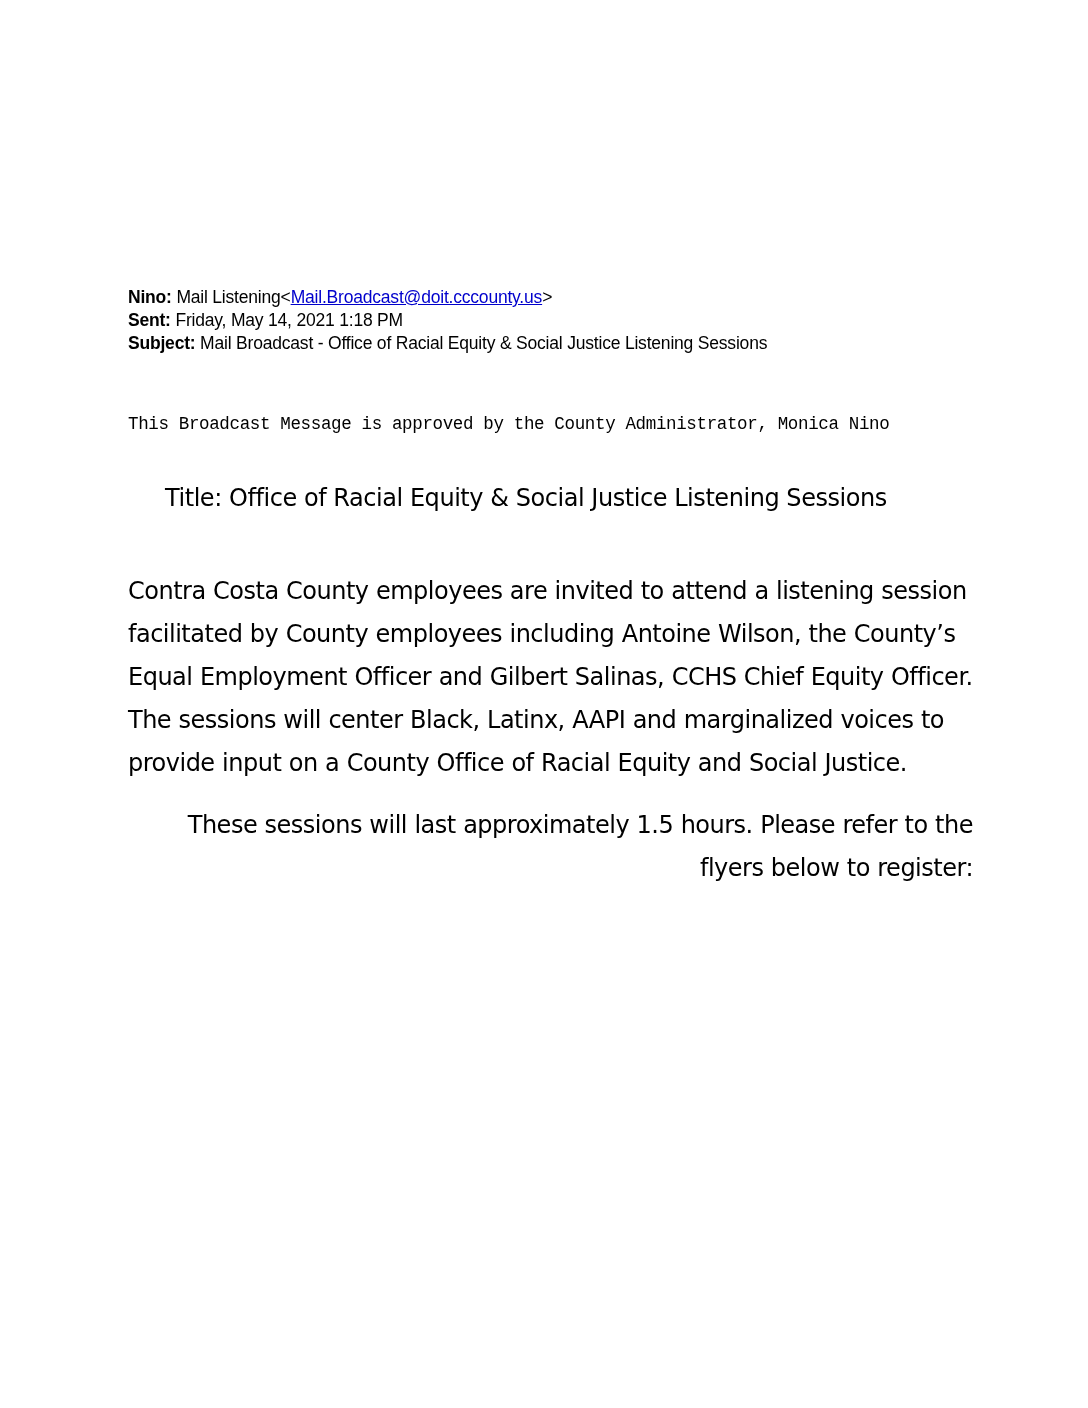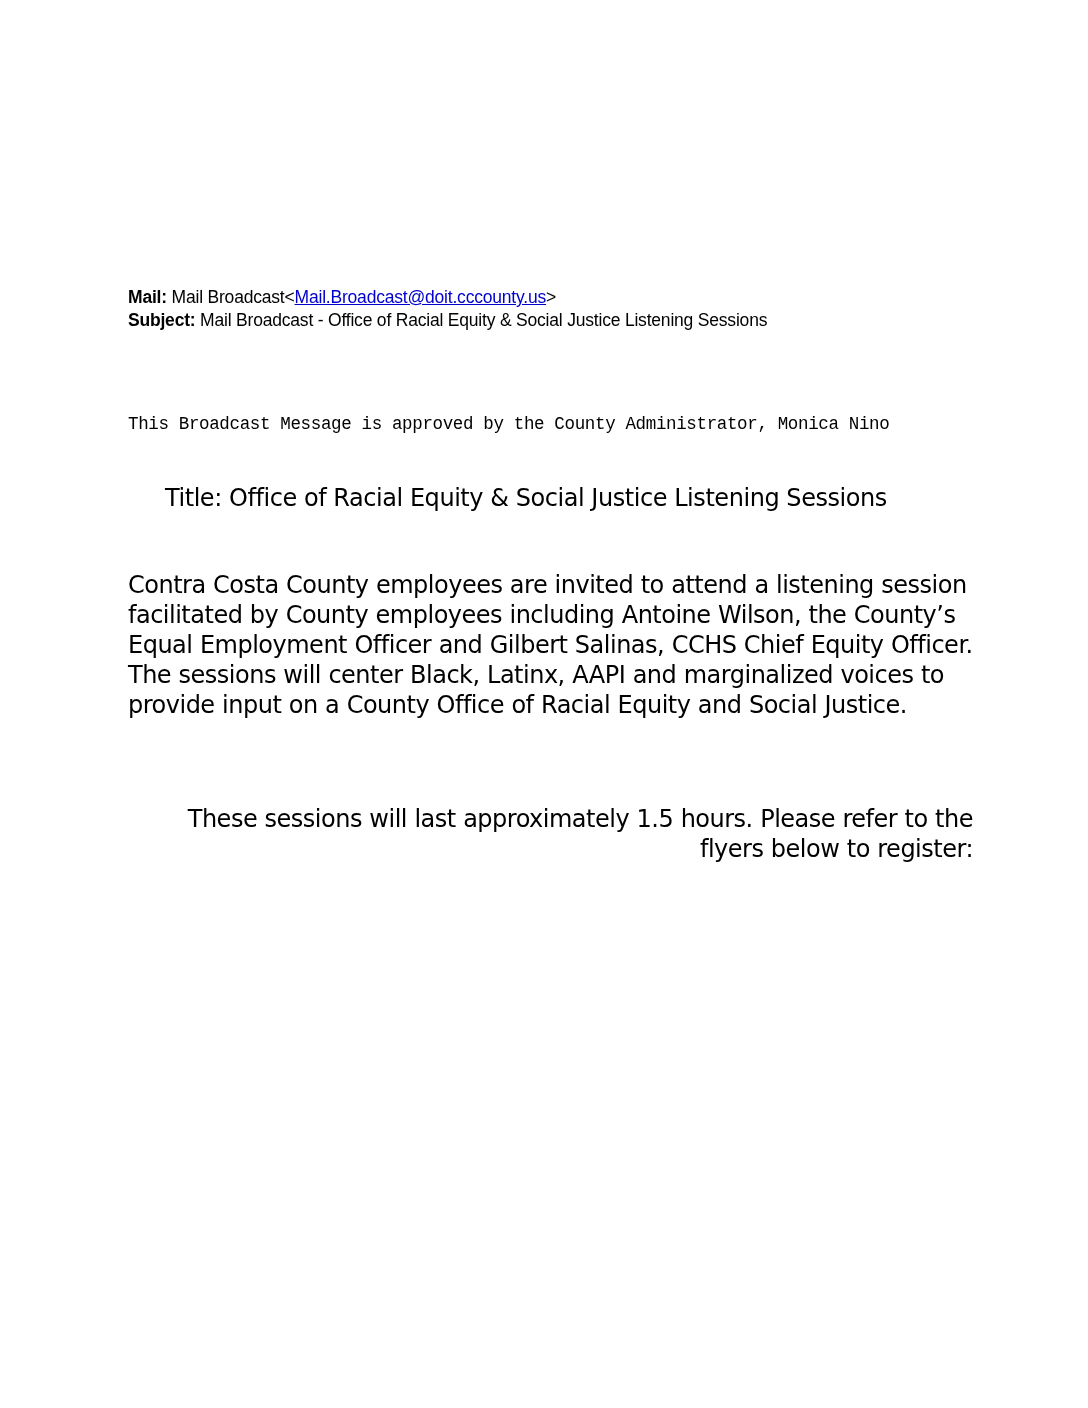--- a/index.html
+++ b/index.html
@@ -88,41 +88,45 @@
     margin-left: 37px;
   }
 
   
   .body-para {
     position: absolute;
     left: 128px;
     width: 845px;
     font-family: "DejaVu Sans", sans-serif;
     font-size: 24px;
-    line-height: 30px;
+    line-height: 43px;
     letter-spacing: -0.5px;
     word-spacing: 0.3px;
     color: #000000;
     text-align: left;
   }
   #para-invite { top: 570px; }
   #para-duration { top: 804px; text-align: right; }
 </style>
 </head>
 <body>
 
 <div class="page">
 
   <div class="mail-header">
 
     <div class="hdr-line">
-      <span class="hdr-label">Mail:</span>
-      <span class="hdr-value">Mail Broadcast</span><span class="angle">&lt;</span><a class="mail-link" href="#">Mail.Broadcast@doit.cccounty.us</a><span class="angle">&gt;</span>
+      <span class="hdr-label">Nino:</span>
+      <span class="hdr-value">Mail Listening</span><span class="angle">&lt;</span><a class="mail-link" href="#">Mail.Broadcast@doit.cccounty.us</a><span class="angle">&gt;</span>
     </div>
 
+    <div class="hdr-line">
+      <span class="hdr-label">Sent:</span>
+      <span class="hdr-value">Friday, May 14, 2021 1:18 PM</span>
+    </div>
 
     <div class="hdr-line">
       <span class="hdr-label">Subject:</span>
       <span class="hdr-value">Mail Broadcast - Office of Racial Equity &amp; Social Justice Listening Sessions</span>
     </div>
 
   </div>
 
   <div class="approval">This Broadcast Message is approved by the County Administrator, Monica Nino</div>
 

